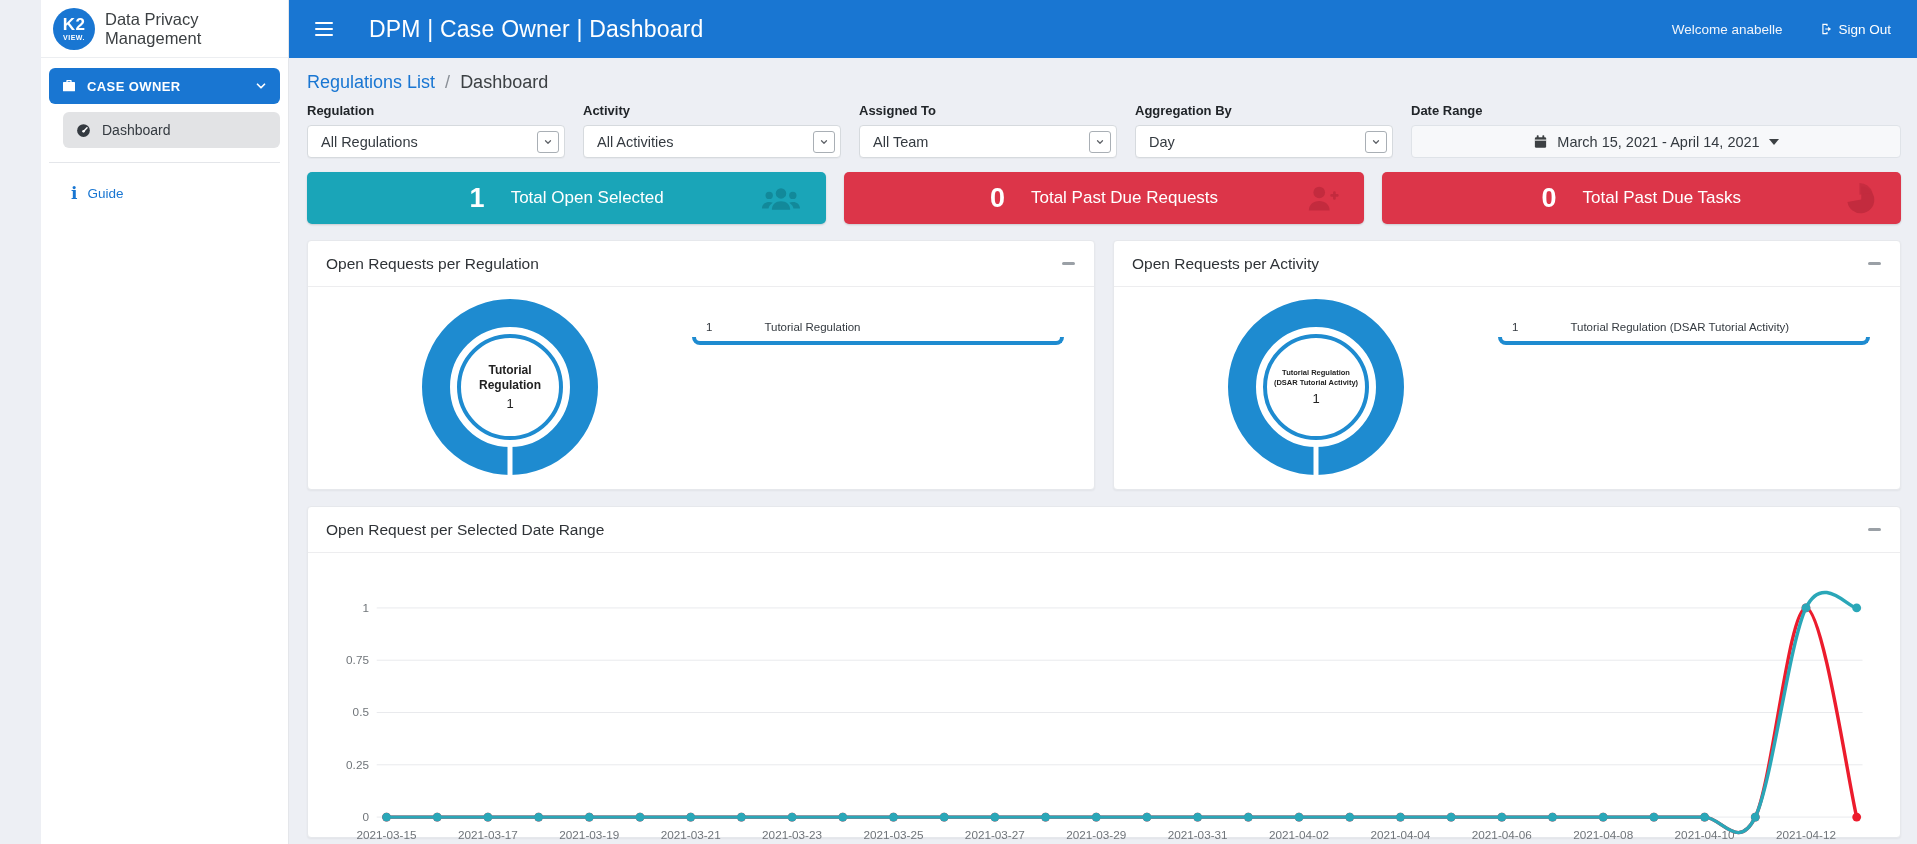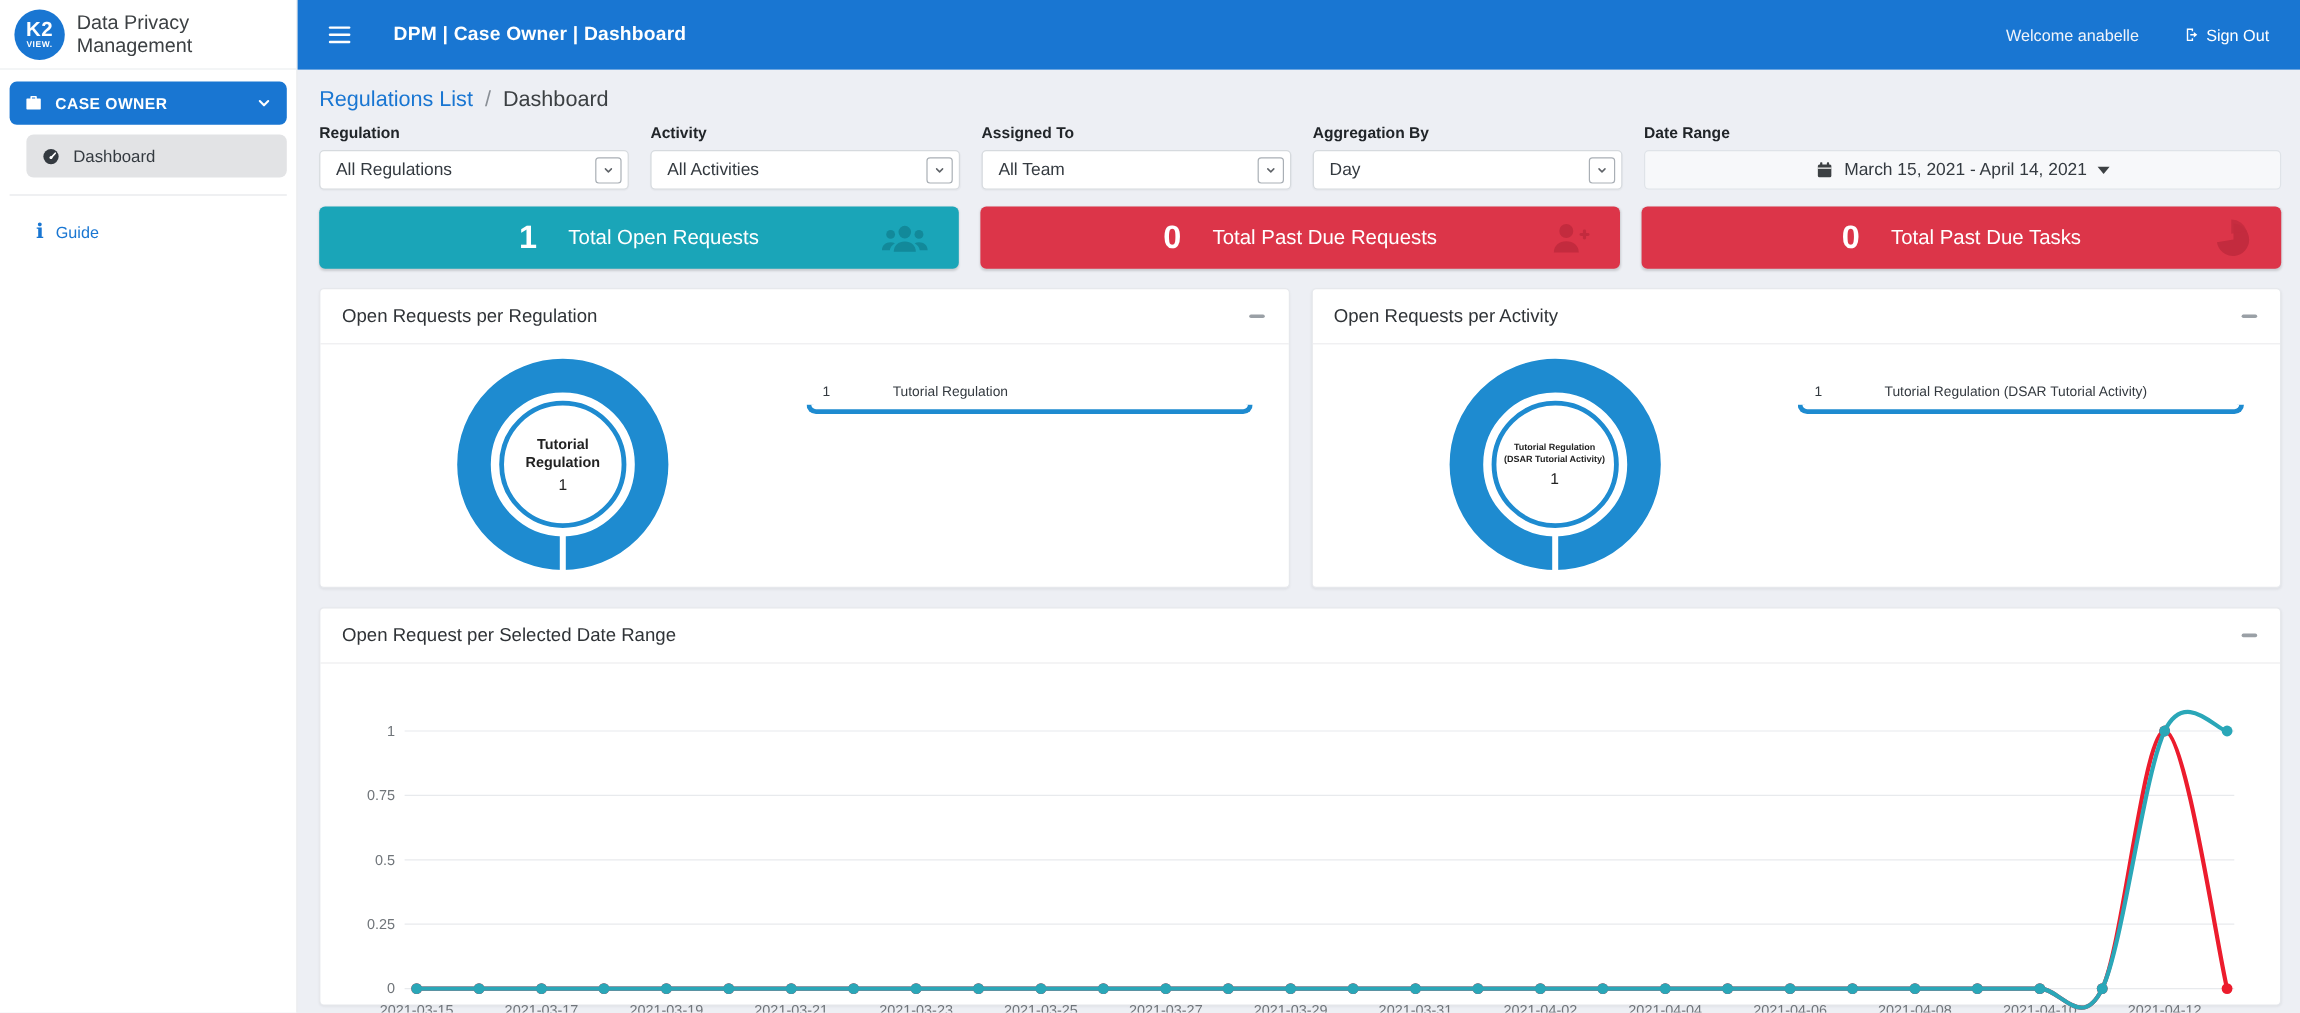--- a/index.html
+++ b/index.html
@@ -1,21 +1,21 @@
 <!DOCTYPE html>
 <html><head>
 <meta charset="utf-8">
 <style>
   * { margin:0; padding:0; box-sizing:border-box; }
   html,body { width:1917px; height:844px; overflow:hidden; }
   body { font-family:"Liberation Sans", sans-serif; background:#edeff4; color:#333; }
   #app { display:flex; width:1917px; height:844px; }
 
   
-  .sidebar { width:248px; min-width:248px; background:#fff; border-right:1px solid #e4e6ea; display:flex; flex-direction:column; }
+  .sidebar { width:248px; min-width:248px; background:#fff; border-right:1px solid #e4e6ea; display:flex; flex-direction:column;margin-left:41px; }
   .brand { height:58px; display:flex; align-items:center; gap:10px; padding:0 12px; border-bottom:1px solid #eceef1; }
   .brand-logo { width:42px; height:42px; border-radius:50%; background:#1976d2; color:#fff; display:flex; flex-direction:column; align-items:center; justify-content:center; line-height:1; flex:0 0 auto; }
   .brand-logo .k2 { font-size:17px; font-weight:700; letter-spacing:0.5px; }
   .brand-logo .view { font-size:7px; font-weight:700; letter-spacing:0.5px; margin-top:1px; }
   .brand-name { font-size:16.5px; color:#3c4043; line-height:1.15; font-weight:500; }
   .nav { padding:10px 8px 0 8px; }
   .role-btn { background:#1976d2; color:#fff; border-radius:6px; height:36px; display:flex; align-items:center; padding:0 12px; cursor:pointer; }
   .role-btn .label { font-size:13px; font-weight:700; letter-spacing:0.4px; margin-left:10px; }
   .role-btn .chev { margin-left:auto; display:flex; }
   .nav-item { height:36px; margin:8px 0 0 14px; border-radius:6px; display:flex; align-items:center; gap:10px; padding:0 12px; font-size:14px; color:#5f6368; cursor:pointer; }
@@ -23,21 +23,21 @@
   .sidebar-divider { height:1px; background:#e4e6ea; margin:14px 0 0 0; }
   .guide-row { display:flex; align-items:center; gap:10px; margin:22px 0 0 22px; cursor:pointer; }
   .guide-row .i-icon { font-family:"DejaVu Serif", serif; font-weight:700; font-size:17px; color:#1976d2; line-height:1; }
   .guide-row .guide-label { color:#1976d2; font-size:13.5px; }
 
   
   .main { flex:1; display:flex; flex-direction:column; min-width:0; }
   .topbar { height:58px; background:#1976d2; display:flex; align-items:center; padding:0 26px; color:#fff; }
   .hamburger { display:flex; flex-direction:column; gap:4px; cursor:pointer; margin-right:36px; }
   .hamburger span { width:18px; height:2px; background:#fff; border-radius:1px; }
-  .topbar-title { font-size:16px; font-weight:700; letter-spacing:0.2px; }
+  .topbar-title { font-size:23px; font-weight:400; letter-spacing:0.2px; }
   .topbar-right { margin-left:auto; display:flex; align-items:flex-start; gap:38px; }
   .welcome { font-size:13.5px; color:#f0f4fa; }
   .signout { display:flex; align-items:center; gap:4px; font-size:13.5px; cursor:pointer; color:#fff; }
 
   .content { flex:1; padding:12px 16px 0 18px; overflow:hidden; }
   .breadcrumb { font-size:18px; margin:2px 0 10px 0; }
   .breadcrumb .bc-link { color:#1976d2; cursor:pointer; }
   .breadcrumb .bc-sep { color:#8a8f96; margin:0 5px; }
   .breadcrumb .bc-cur { color:#3c4043; }
 
@@ -228,21 +228,21 @@
             </span>
             <span>March 15, 2021 - April 14, 2021</span>
             <span class="caret-down"></span>
           </div>
         </div>
       </div>
 
       <div class="cards">
         <div class="card" style="background:#1aa5b8;">
           <span class="card-value">1</span>
-          <span class="card-label">Total Open Requests</span>
+          <span class="card-label">Total Open Selected</span>
           <span class="card-icon">
             <svg width="42" height="34" viewBox="0 0 32 24" fill="#12899a">
                 <circle cx="16" cy="8.5" r="4"></circle>
                 <path d="M9 21c0-4 3-6.5 7-6.5s7 2.5 7 6.5z"></path>
                 <circle cx="7" cy="10" r="2.8"></circle>
                 <path d="M1.5 20c0-3 2.3-5 5.5-5 1 0 1.9.2 2.7.6C7.6 17 6.8 18.4 6.5 20z"></path>
                 <circle cx="25" cy="10" r="2.8"></circle>
                 <path d="M30.5 20c0-3-2.3-5-5.5-5-1 0-1.9.2-2.7.6 2.1 1.4 2.9 2.8 3.2 4.4z"></path>
               </svg>
           </span>

